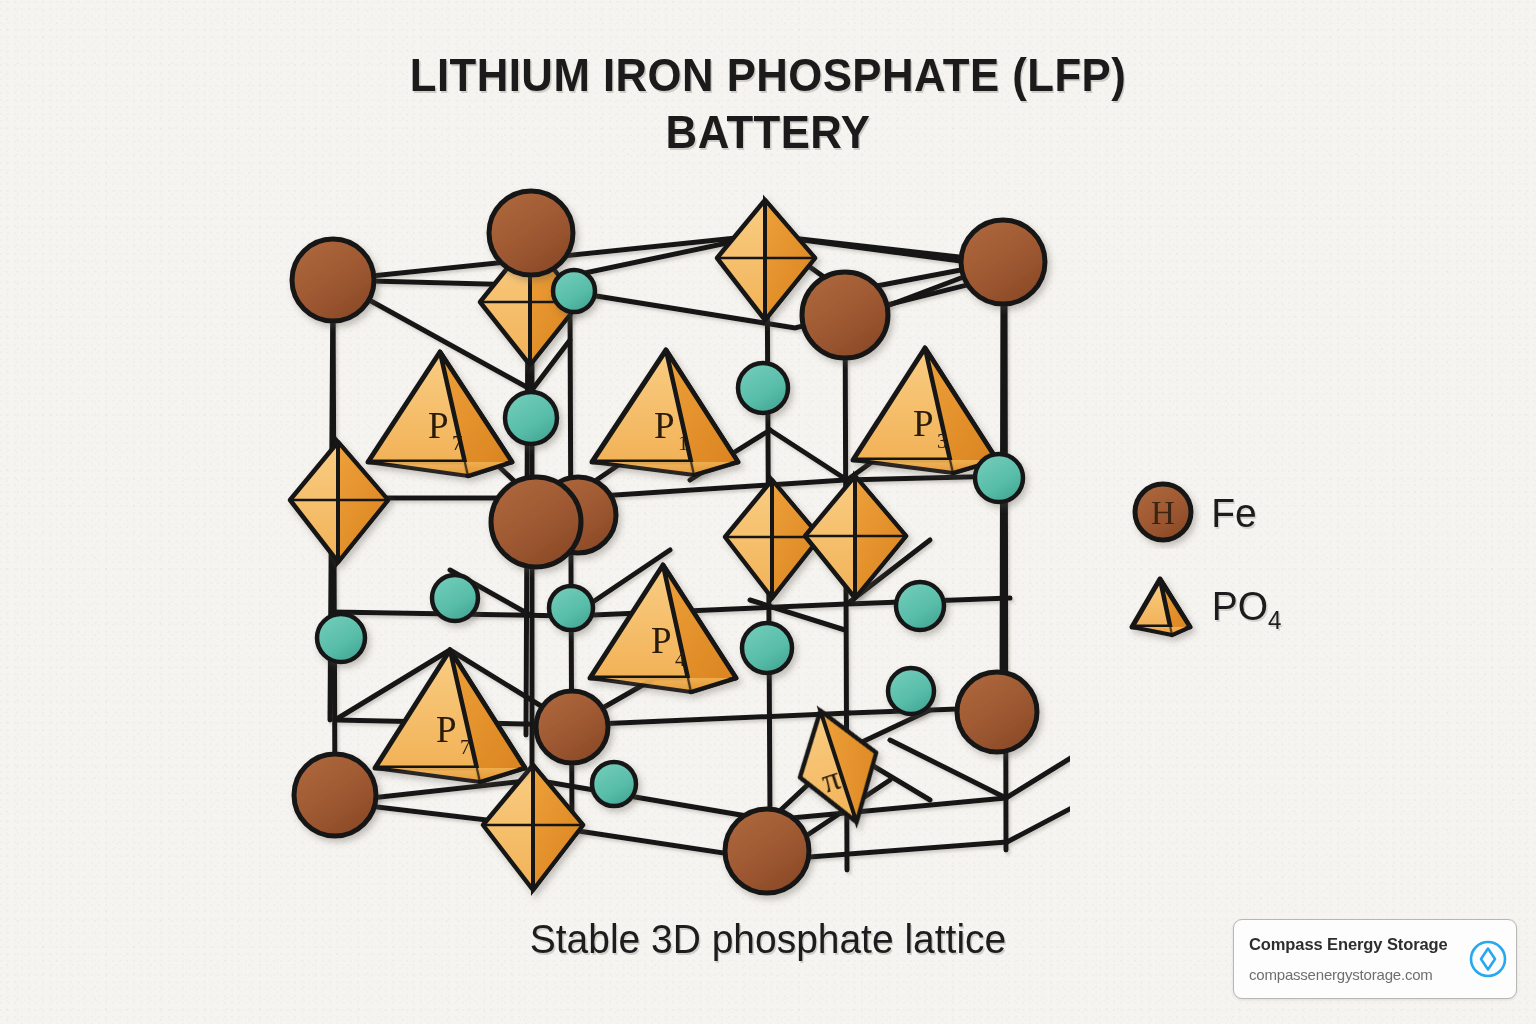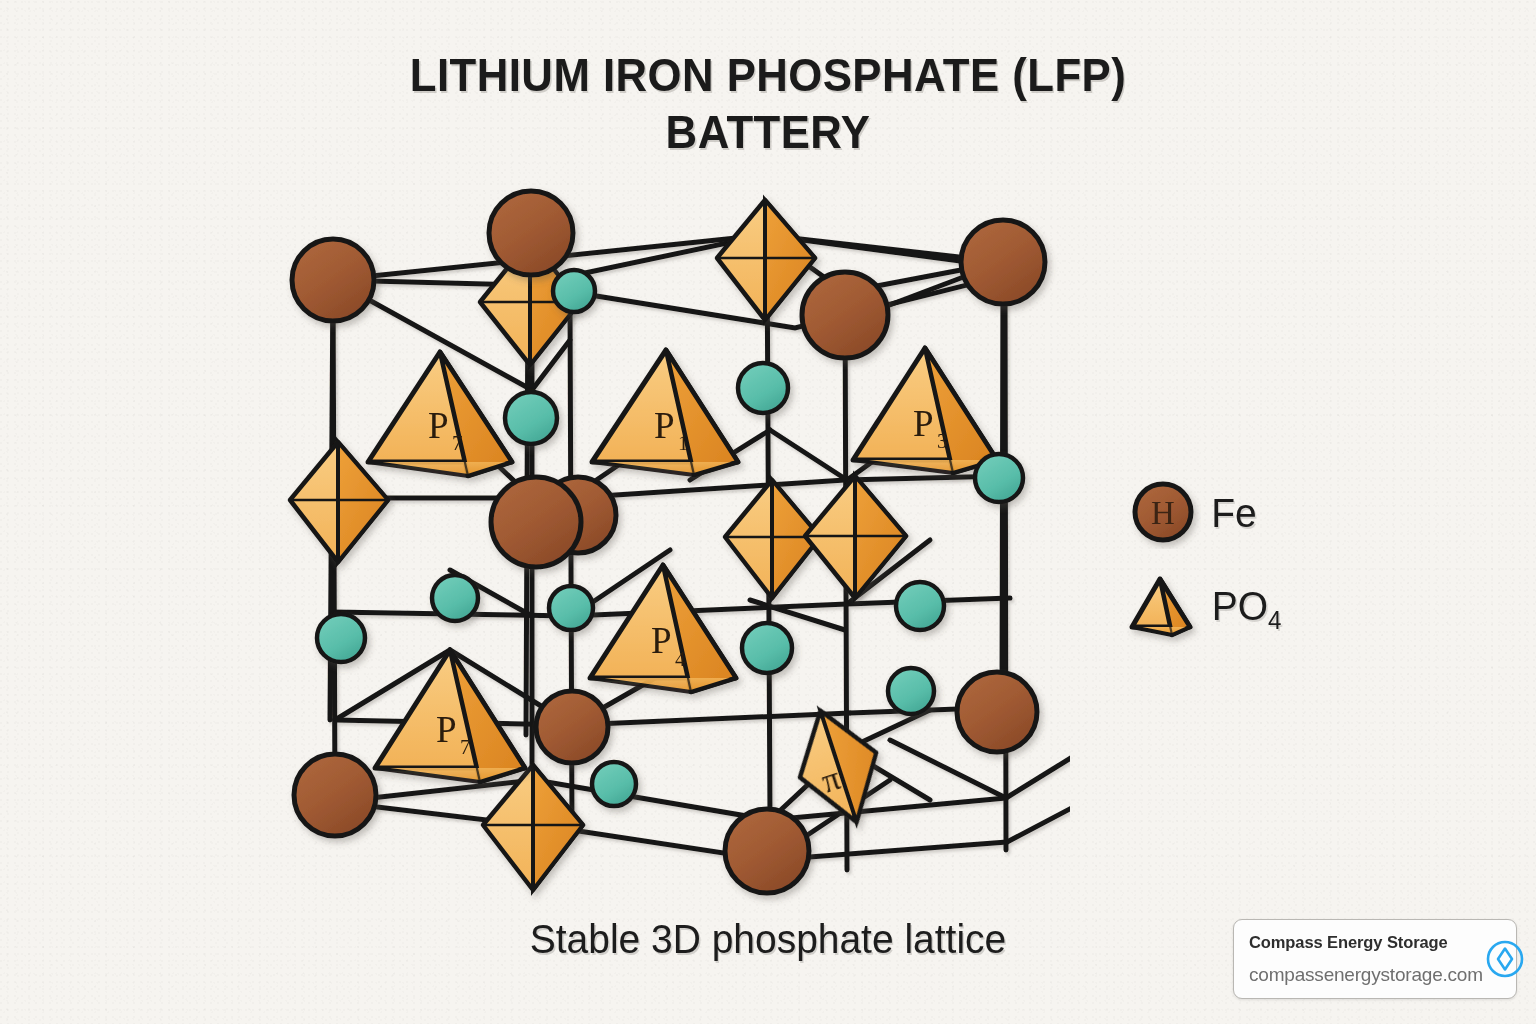--- a/index.html
+++ b/index.html
@@ -64,21 +64,21 @@
     position:absolute;left:1233px;top:919px;
     width:282px;height:78px;
     background:#fdfdfd;
     border:1.5px solid #b9b7b3;
     border-radius:9px;
     display:flex;align-items:center;
     box-shadow:0 1px 3px rgba(0,0,0,.10);
   }
   #wm-text{flex:1;padding-left:15px;}
   #wm-name{font-size:16.5px;font-weight:bold;color:#2e2e2e;letter-spacing:-.1px;}
-  #wm-url{font-size:19px;color:#6f6f6f;margin-top:12px;letter-spacing:-.2px;}
+  #wm-url{font-size:15px;color:#6f6f6f;margin-top:12px;letter-spacing:-.2px;}
   #wm-icon{width:56px;display:flex;justify-content:center;align-items:center;}
 
   svg{display:block;}
 </style>
 </head>
 <body>
 
 <div id="paper-grain"></div>
 
 <div id="title">LITHIUM IRON PHOSPHATE (LFP)

